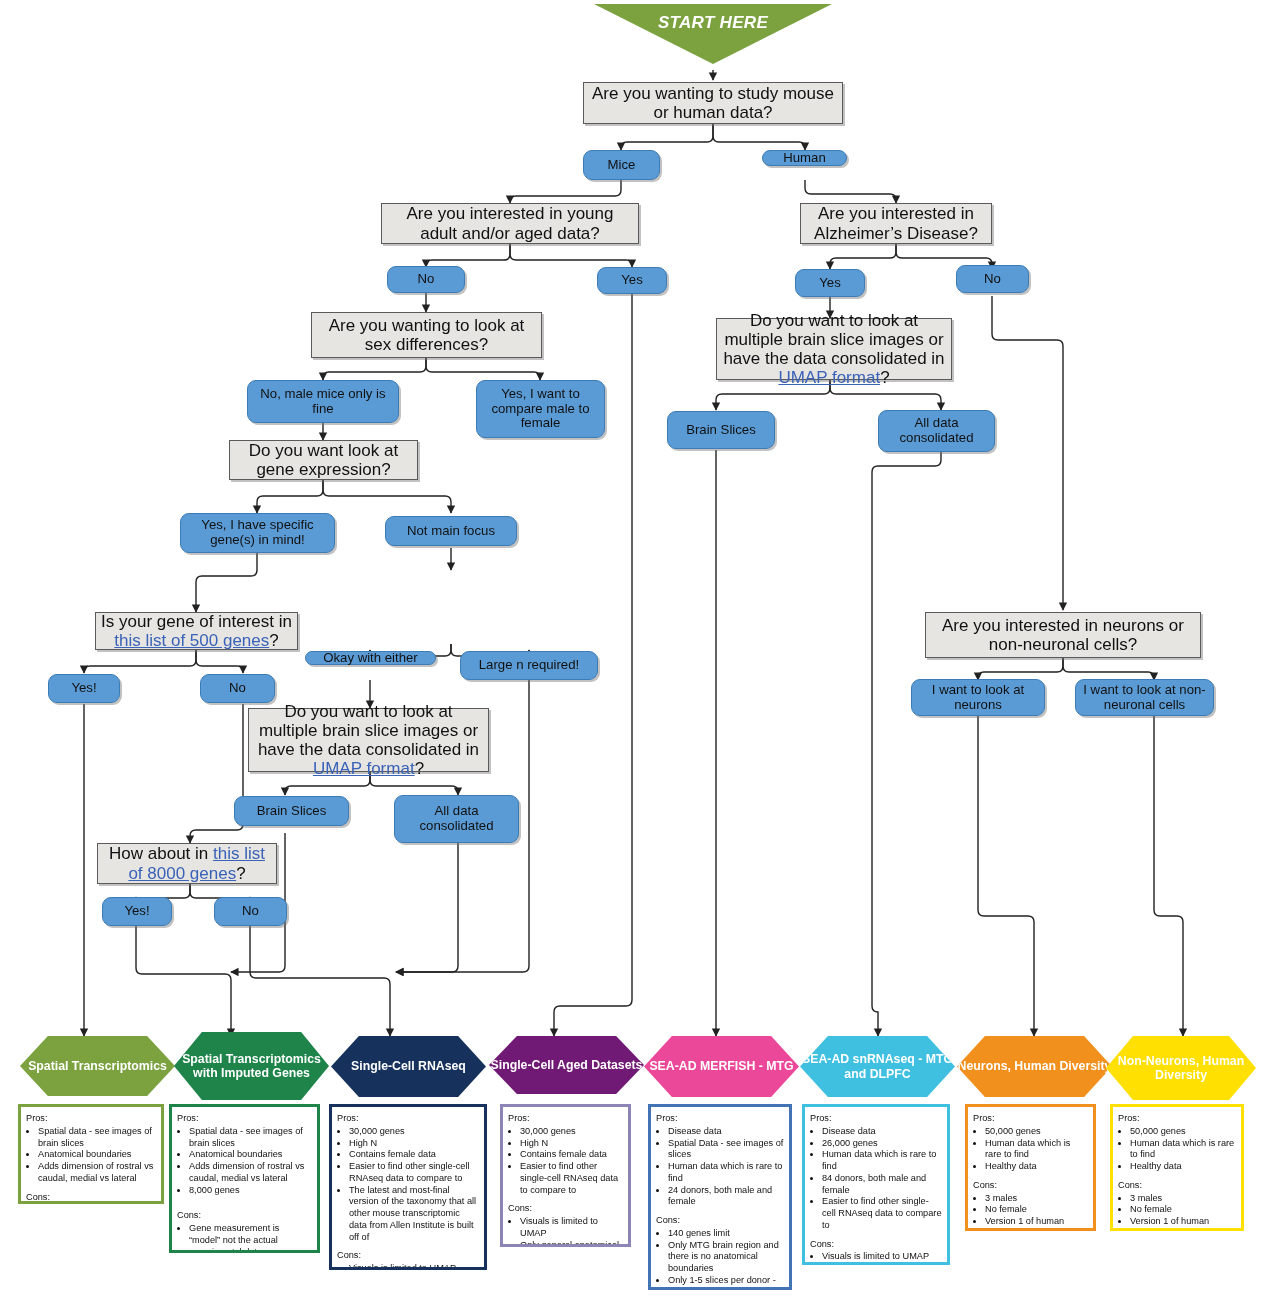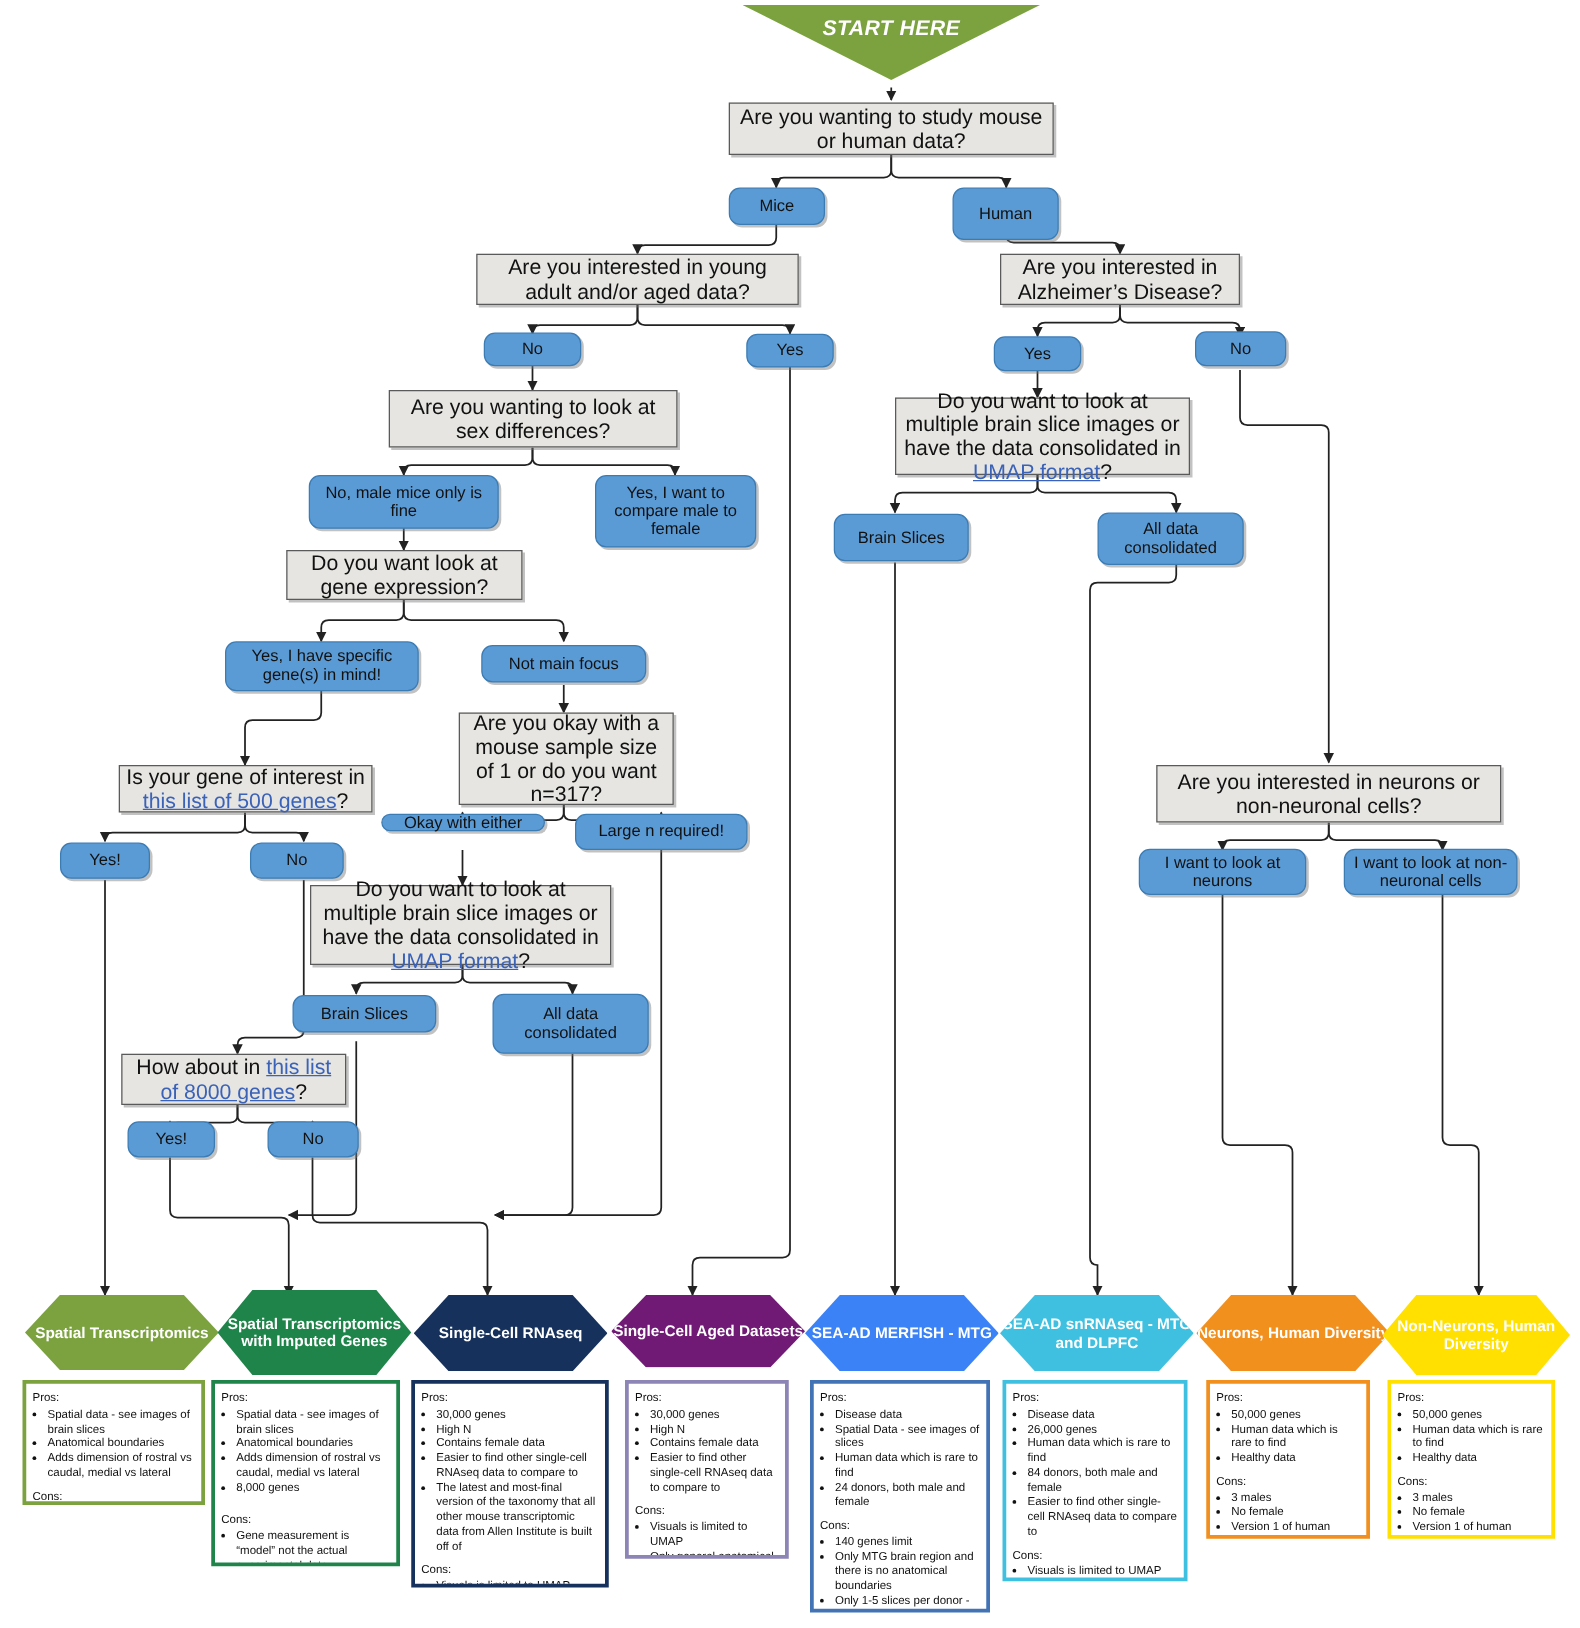--- a/index.html
+++ b/index.html
@@ -145,41 +145,40 @@
   <div class="node qbox" style="left:381px;top:203px;width:258px;height:41px;">Are you interested in young adult and/or aged data?</div>
 
   <div class="node qbox" style="left:311px;top:312px;width:231px;height:46px;">Are you wanting to look at sex differences?</div>
 
   <div class="node qbox" style="left:229px;top:440px;width:189px;height:40px;">Do you want look at gene expression?</div>
 
   <div class="node qbox" style="left:95px;top:612px;width:203px;height:38px;">
     <span><span>Is your gene of interest in </span><a class="lnk" href="#">this list of 500 genes</a><span>?</span></span>
   </div>
 
-  <div class="node qbox" style="left:367px;top:570px;width:172px;height:74px;">Are you okay with a mouse sample size of 1 or do you want n=317?</div>
 
   <div class="node qbox" style="left:248px;top:708px;width:241px;height:64px;">
     <span><span>Do you want to look at multiple brain slice images or have the data consolidated in </span><a class="lnk" href="#">UMAP format</a><span>?</span></span>
   </div>
 
   <div class="node qbox" style="left:97px;top:843px;width:180px;height:41px;">
     <span><span>How about in </span><a class="lnk" href="#">this list of 8000 genes</a><span>?</span></span>
   </div>
 
   <div class="node qbox" style="left:800px;top:203px;width:192px;height:41px;">Are you interested in Alzheimer’s Disease?</div>
 
   <div class="node qbox" style="left:716px;top:318px;width:236px;height:62px;">
     <span><span>Do you want to look at multiple brain slice images or have the data consolidated in </span><a class="lnk" href="#">UMAP format</a><span>?</span></span>
   </div>
 
   <div class="node qbox" style="left:925px;top:612px;width:276px;height:46px;">Are you interested in neurons or non-neuronal cells?</div>
 
   <div class="node pill" style="left:583px;top:150px;width:77px;height:30px;">Mice</div>
 
-  <div class="node pill" style="left:762px;top:150px;width:85px;height:42px;">Human</div>
+  <div class="node pill" style="left:762px;top:150px;width:85px;height:16px;">Human</div>
 
   <div class="node pill" style="left:387px;top:266px;width:78px;height:27px;">No</div>
 
   <div class="node pill" style="left:597px;top:267px;width:70px;height:27px;">Yes</div>
 
   <div class="node pill" style="left:247px;top:380px;width:152px;height:43px;">No, male mice only is fine</div>
 
   <div class="node pill" style="left:476px;top:380px;width:129px;height:58px;">Yes, I want to compare male to female</div>
 
   <div class="node pill" style="left:180px;top:513px;width:155px;height:40px;">Yes, I have specific gene(s) in mind!</div>
@@ -228,21 +227,21 @@
     <div class="hex" id="hx2" style="background: rgb(22, 49, 92);">
         <span>Single-Cell RNAseq</span>
       </div>
   </div>
   <div class="hexwrap" style="left:489px;top:1036px;width:155px;height:58px;">
     <div class="hex" id="hx3" style="background: #701a75;">
         <span>Single-Cell Aged Datasets</span>
       </div>
   </div>
   <div class="hexwrap" style="left:644px;top:1036px;width:155px;height:61px;">
-    <div class="hex" id="hx4" style="background: #3b82f6; text-align: right;">
+    <div class="hex" id="hx4" style="background: #ec4899; text-align: right;">
         <span>SEA-AD MERFISH - MTG</span>
       </div>
   </div>
   <div class="hexwrap" style="left:800px;top:1036px;width:155px;height:61px;">
     <div class="hex" id="hx5" style="background: rgb(64, 192, 224);">
         <span>SEA-AD snRNAseq - MTG and DLPFC</span>
       </div>
   </div>
   <div class="hexwrap" style="left:957px;top:1036px;width:155px;height:61px;">
     <div class="hex" id="hx6" style="background: rgb(242, 144, 30);">

